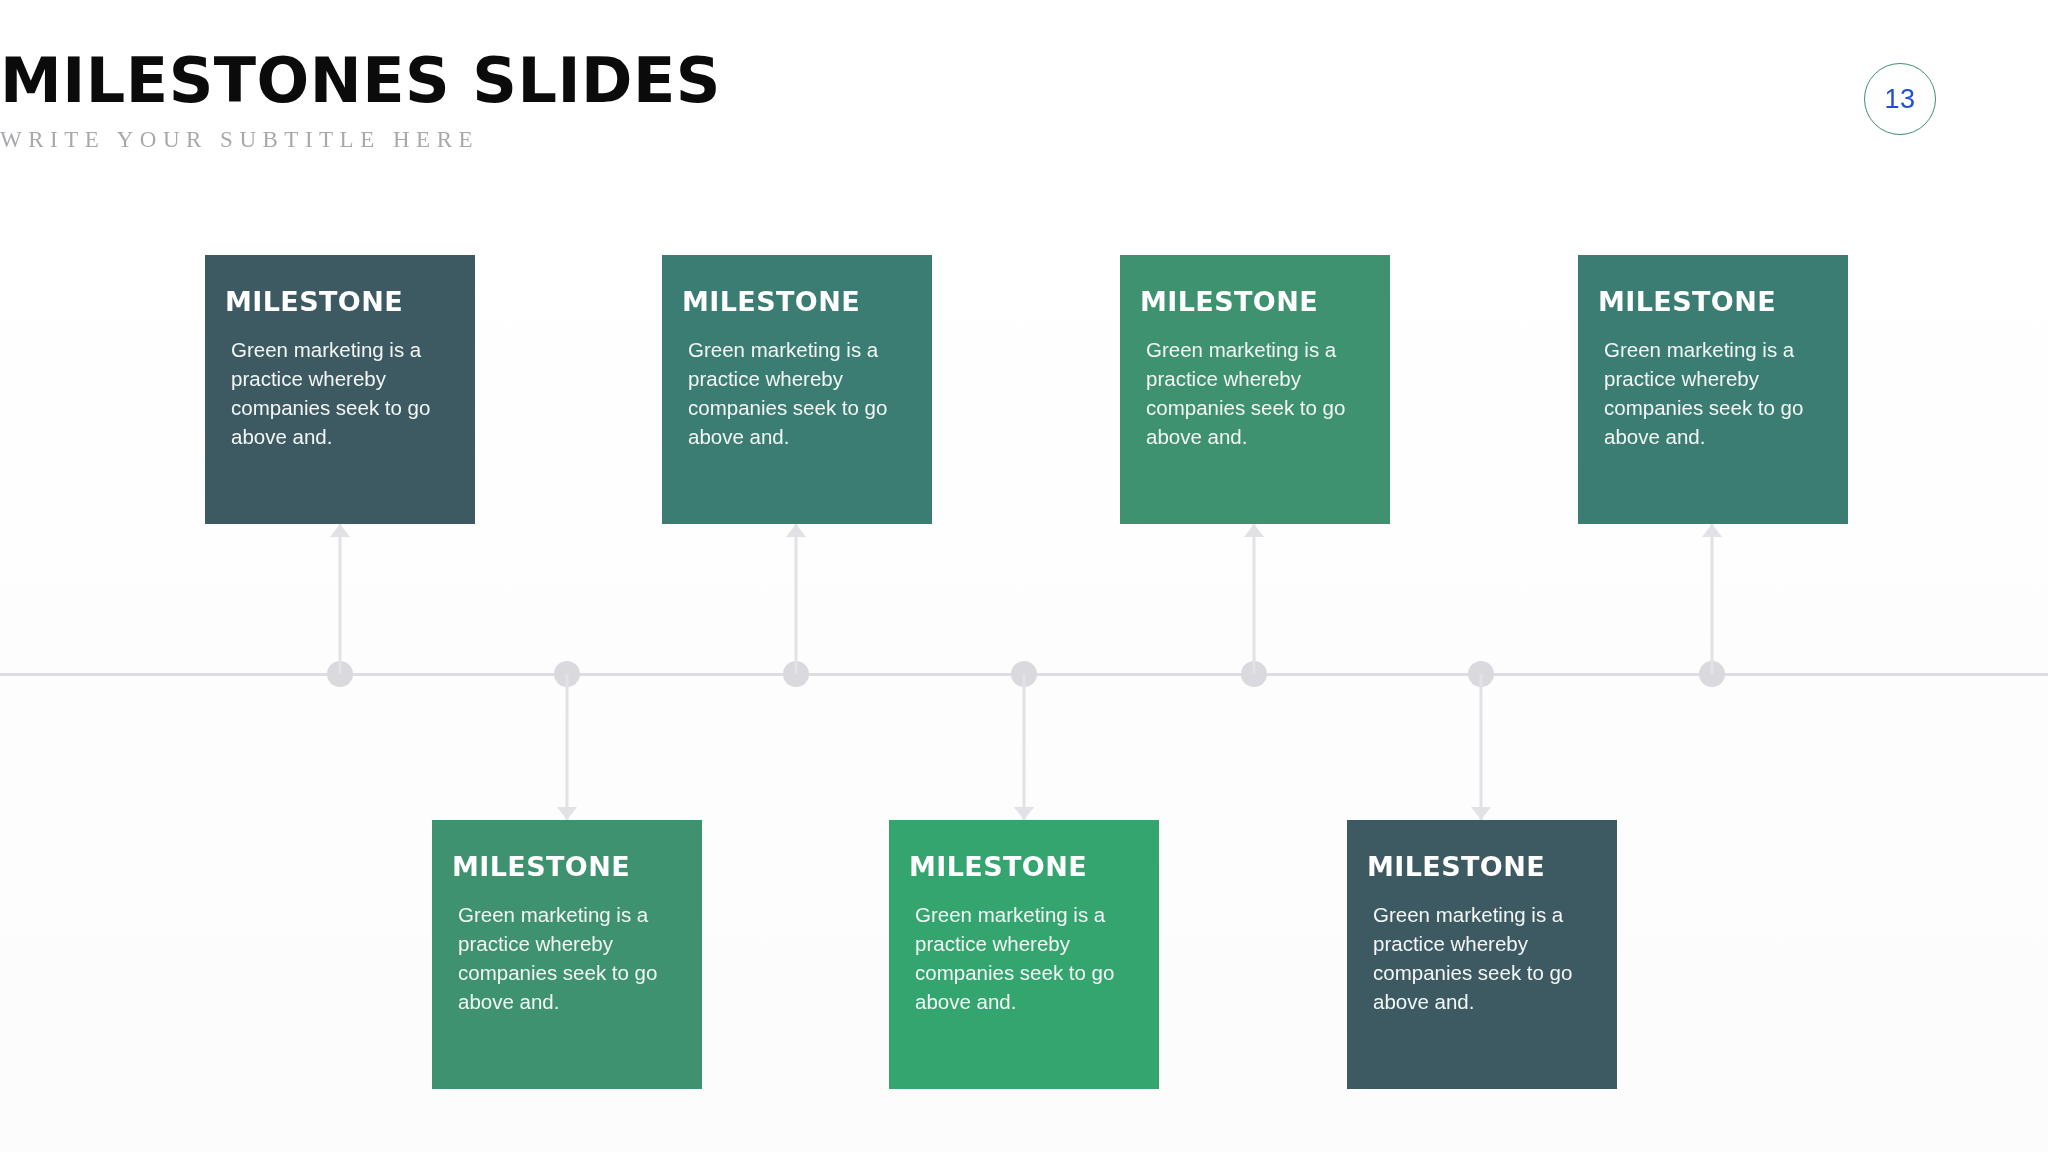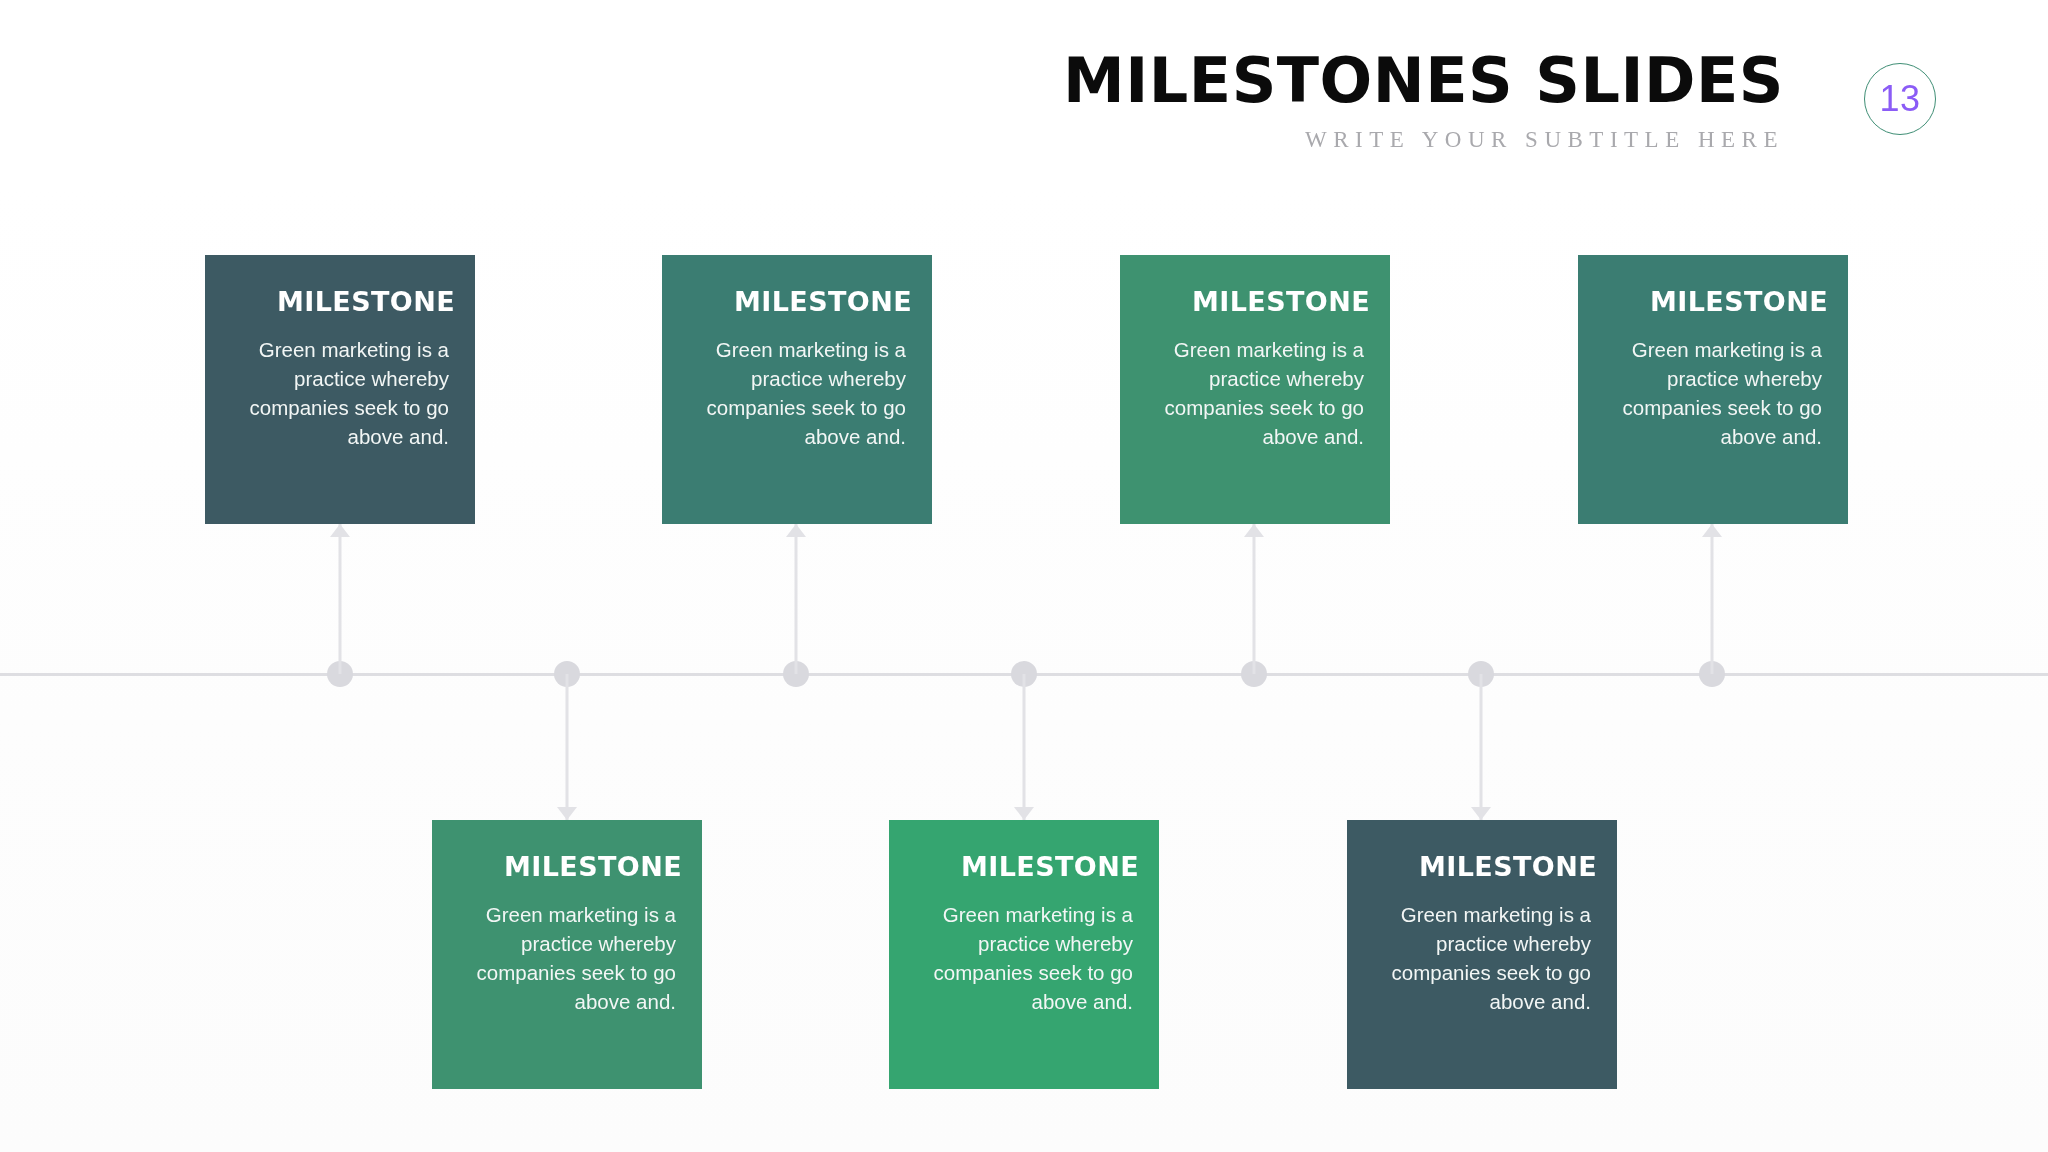--- a/index.html
+++ b/index.html
@@ -27,21 +27,21 @@
     background: linear-gradient(180deg, #ffffff 0%, #fdfdfd 55%, #fcfcfc 100%);
     pointer-events: none;
   }
 
   
   .header {
     position: absolute;
     left: 0;
     top: 48px;
     width: 1784px;
-    text-align: right;
+    text-align: left;
   }
   .slide-title {
     font-family: "DejaVu Sans", sans-serif;
     font-size: 62px;
     font-weight: 700;
     letter-spacing: 0.5px;
     color: #0b0b0b;
     line-height: 1.05;
     margin: 0;
   }
@@ -63,22 +63,22 @@
     width: 72px;
     height: 72px;
     border: 1.6px solid #3f8e75;
     border-radius: 50%;
     display: flex;
     align-items: center;
     justify-content: center;
     box-sizing: border-box;
   }
   .page-badge span {
-    font-size: 36px;
-    color: #8b5cf6;
+    font-size: 27px;
+    color: #1d4ed8;
     font-family: "Liberation Sans", sans-serif;
     letter-spacing: 0.5px;
   }
 
   
   .timeline-axis {
     position: absolute;
     left: 0;
     top: 673px;
     width: 2048px;
@@ -119,21 +119,21 @@
     border-top: 13px solid #e2e2e6;
   }
 
   
   .card {
     position: absolute;
     width: 270px;
     height: 269px;
     box-sizing: border-box;
     padding: 32px 20px 0 20px;
-    text-align: right;
+    text-align: left;
     color: #ffffff;
   }
   .card-title {
     font-family: "DejaVu Sans", sans-serif;
     font-size: 27px;
     font-weight: 700;
     letter-spacing: 0.4px;
     line-height: 1.1;
     margin: 0 0 18px 0;
     color: #ffffff;

